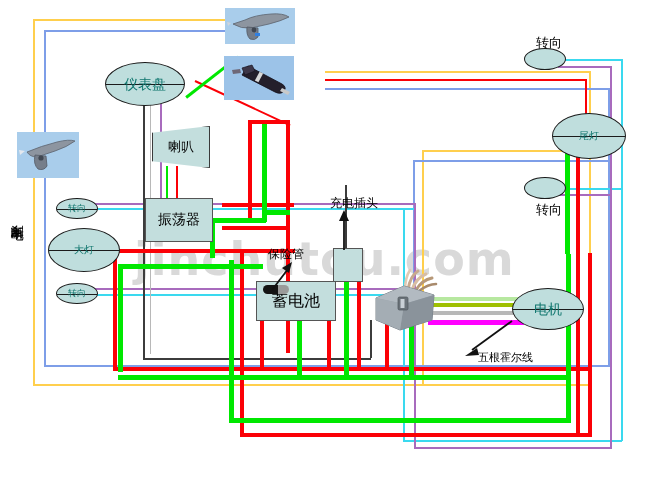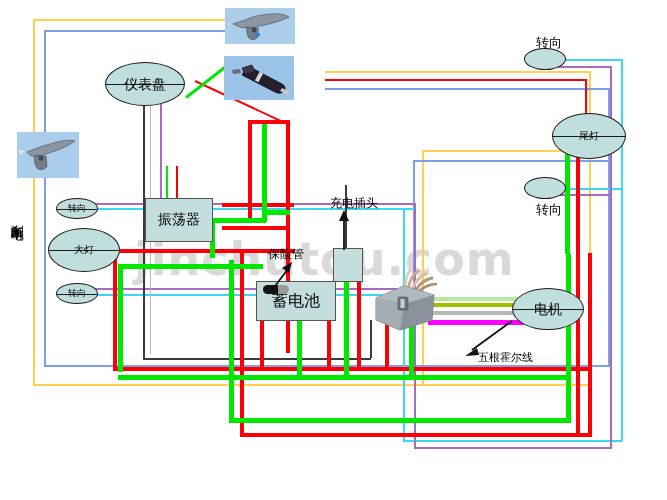--- a/index.html
+++ b/index.html
@@ -9,21 +9,21 @@
   
   .w{position:absolute;}          
 
   
   .oval{
     position:absolute;
     border:1.4px solid #1b1b1b;
     border-radius:50%;
     background:#bfdedd;
     display:flex;align-items:center;justify-content:center;
-    color:#000000;
+    color:#0f766e;
     box-sizing:border-box;
     text-align:center;
   }
   .oval .bar{position:absolute;left:0;right:0;top:50%;height:1.3px;background:#1b1b1b;}
   .oval .txt{position:relative;z-index:3;line-height:1;}
 
   .box{
     position:absolute;
     border:1.3px solid #555;
     background:#c3dedd;
@@ -198,20 +198,23 @@
       <rect x="24" y="29" width="10" height="13" rx="1.5" fill="#6a7279" stroke="#4f565c" stroke-width="0.7"></rect>
       <rect x="26.5" y="31" width="4" height="9" fill="#c9d0d6"></rect>
     </svg>
   </div>
 
   <div class="oval" style="left:105px;top:62px;width:80px;height:44px;font-size:14px;">
     <span class="bar"></span>
     <span class="txt">仪表盘</span>
   </div>
 
+  <div class="trap" style="left:152px;top:126px;width:58px;height:42px;font-size:13px;">
+    <span>喇叭</span>
+  </div>
 
 
   <div class="box" style="left:145px;top:198px;width:68px;height:44px;font-size:14px;">
     <span>振荡器</span>
   </div>
 
   <div class="oval" style="left:48px;top:228px;width:72px;height:44px;font-size:10px;">
     <span class="bar"></span>
     <span class="txt">大灯</span>
   </div>

